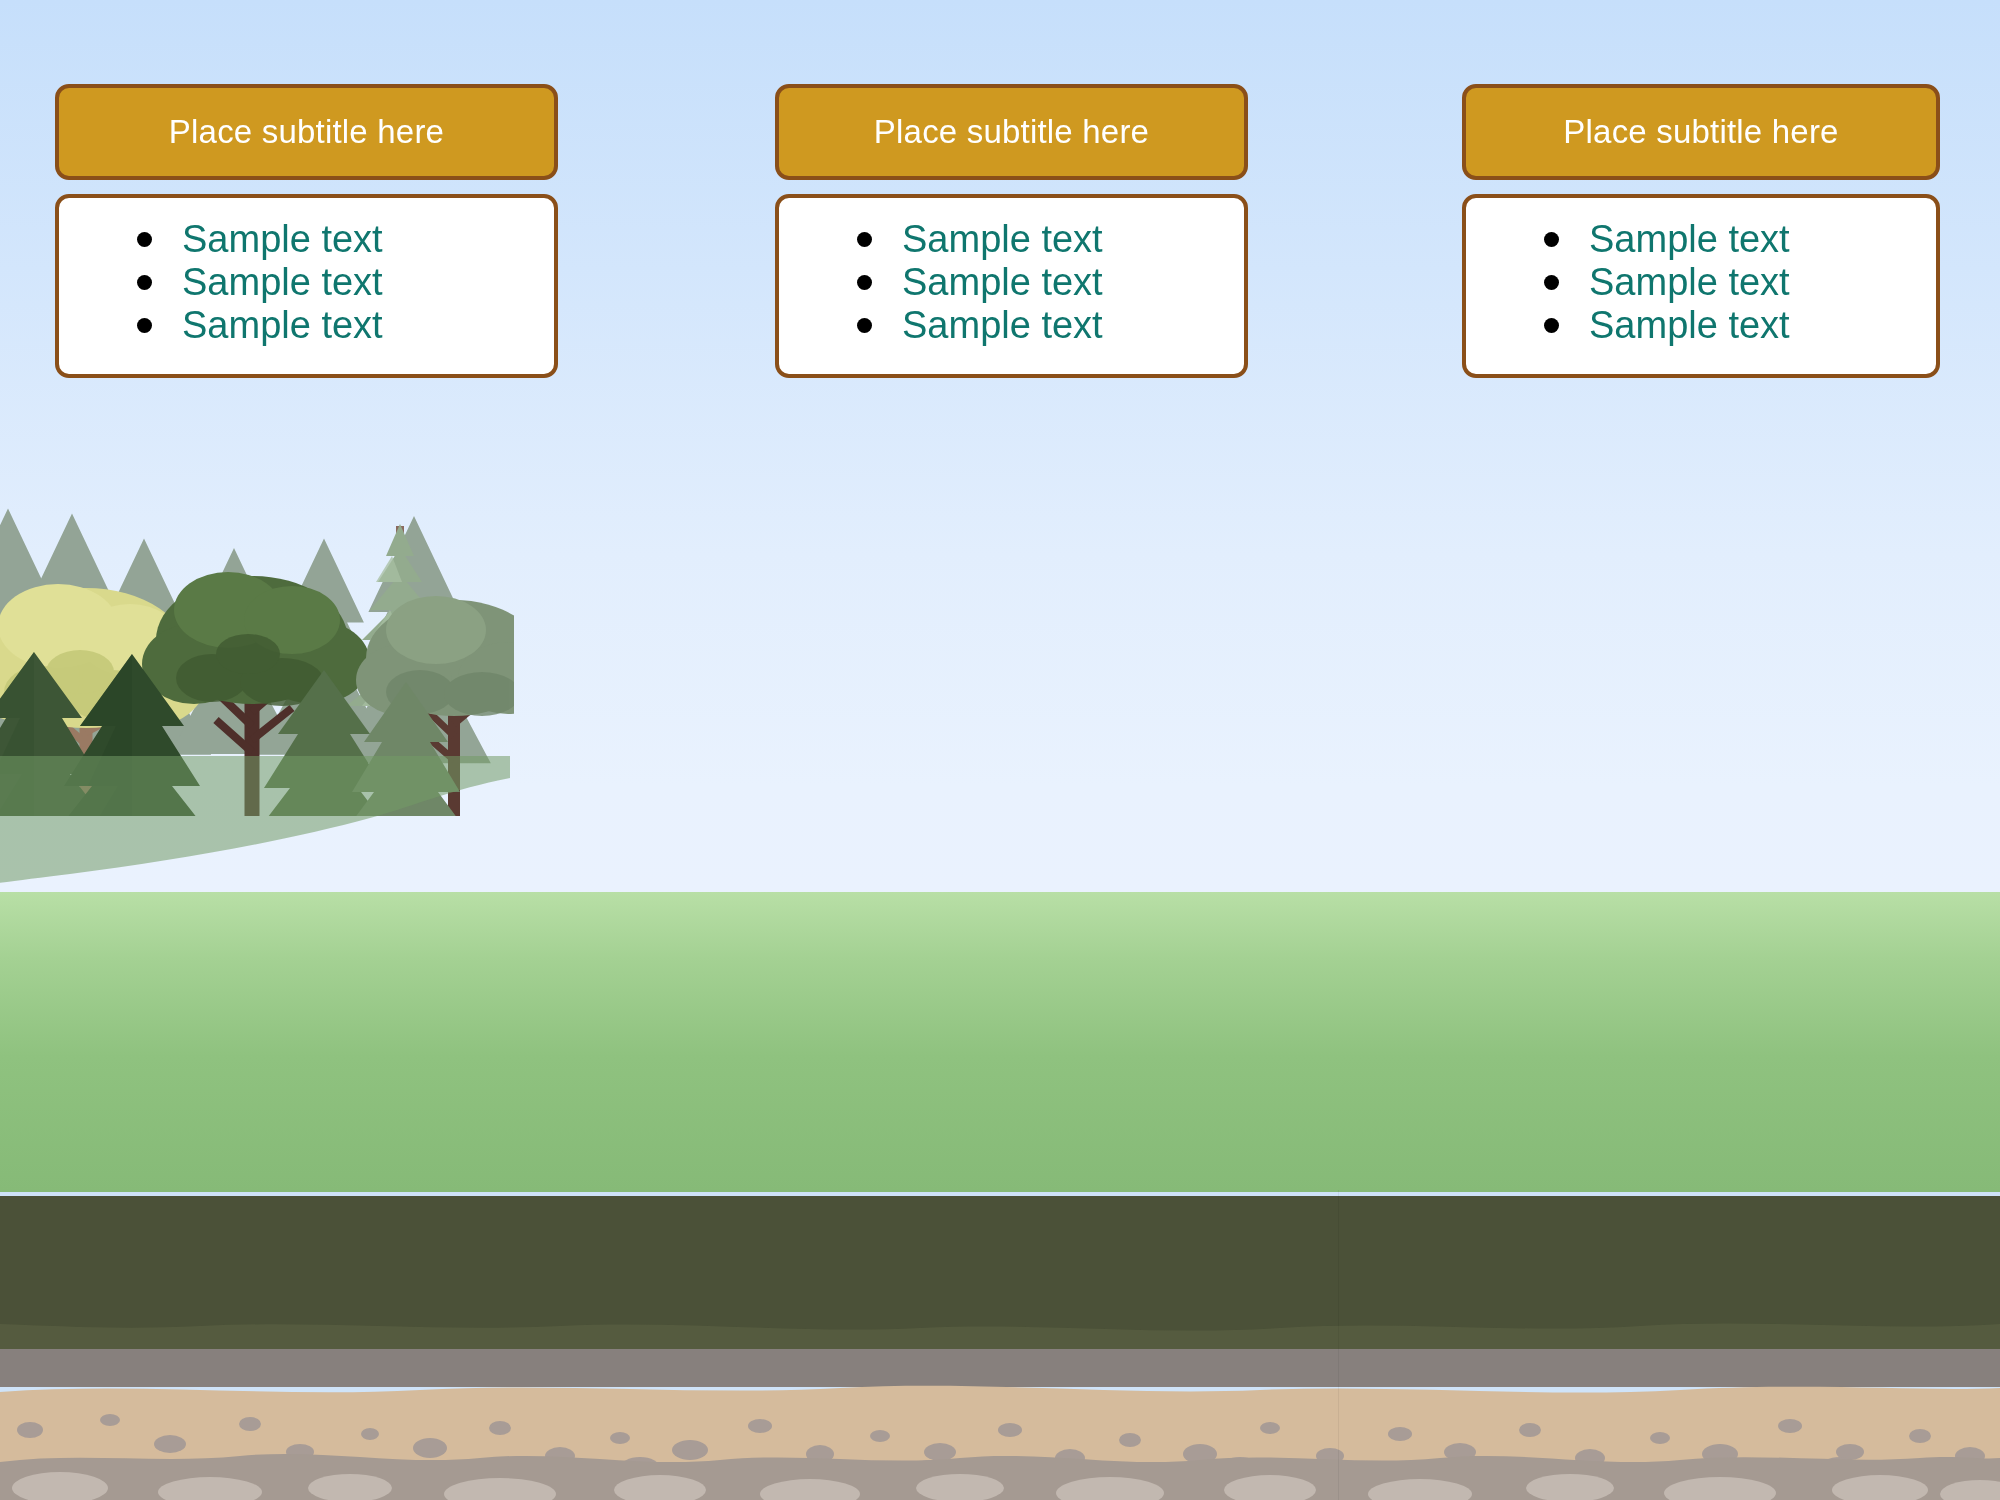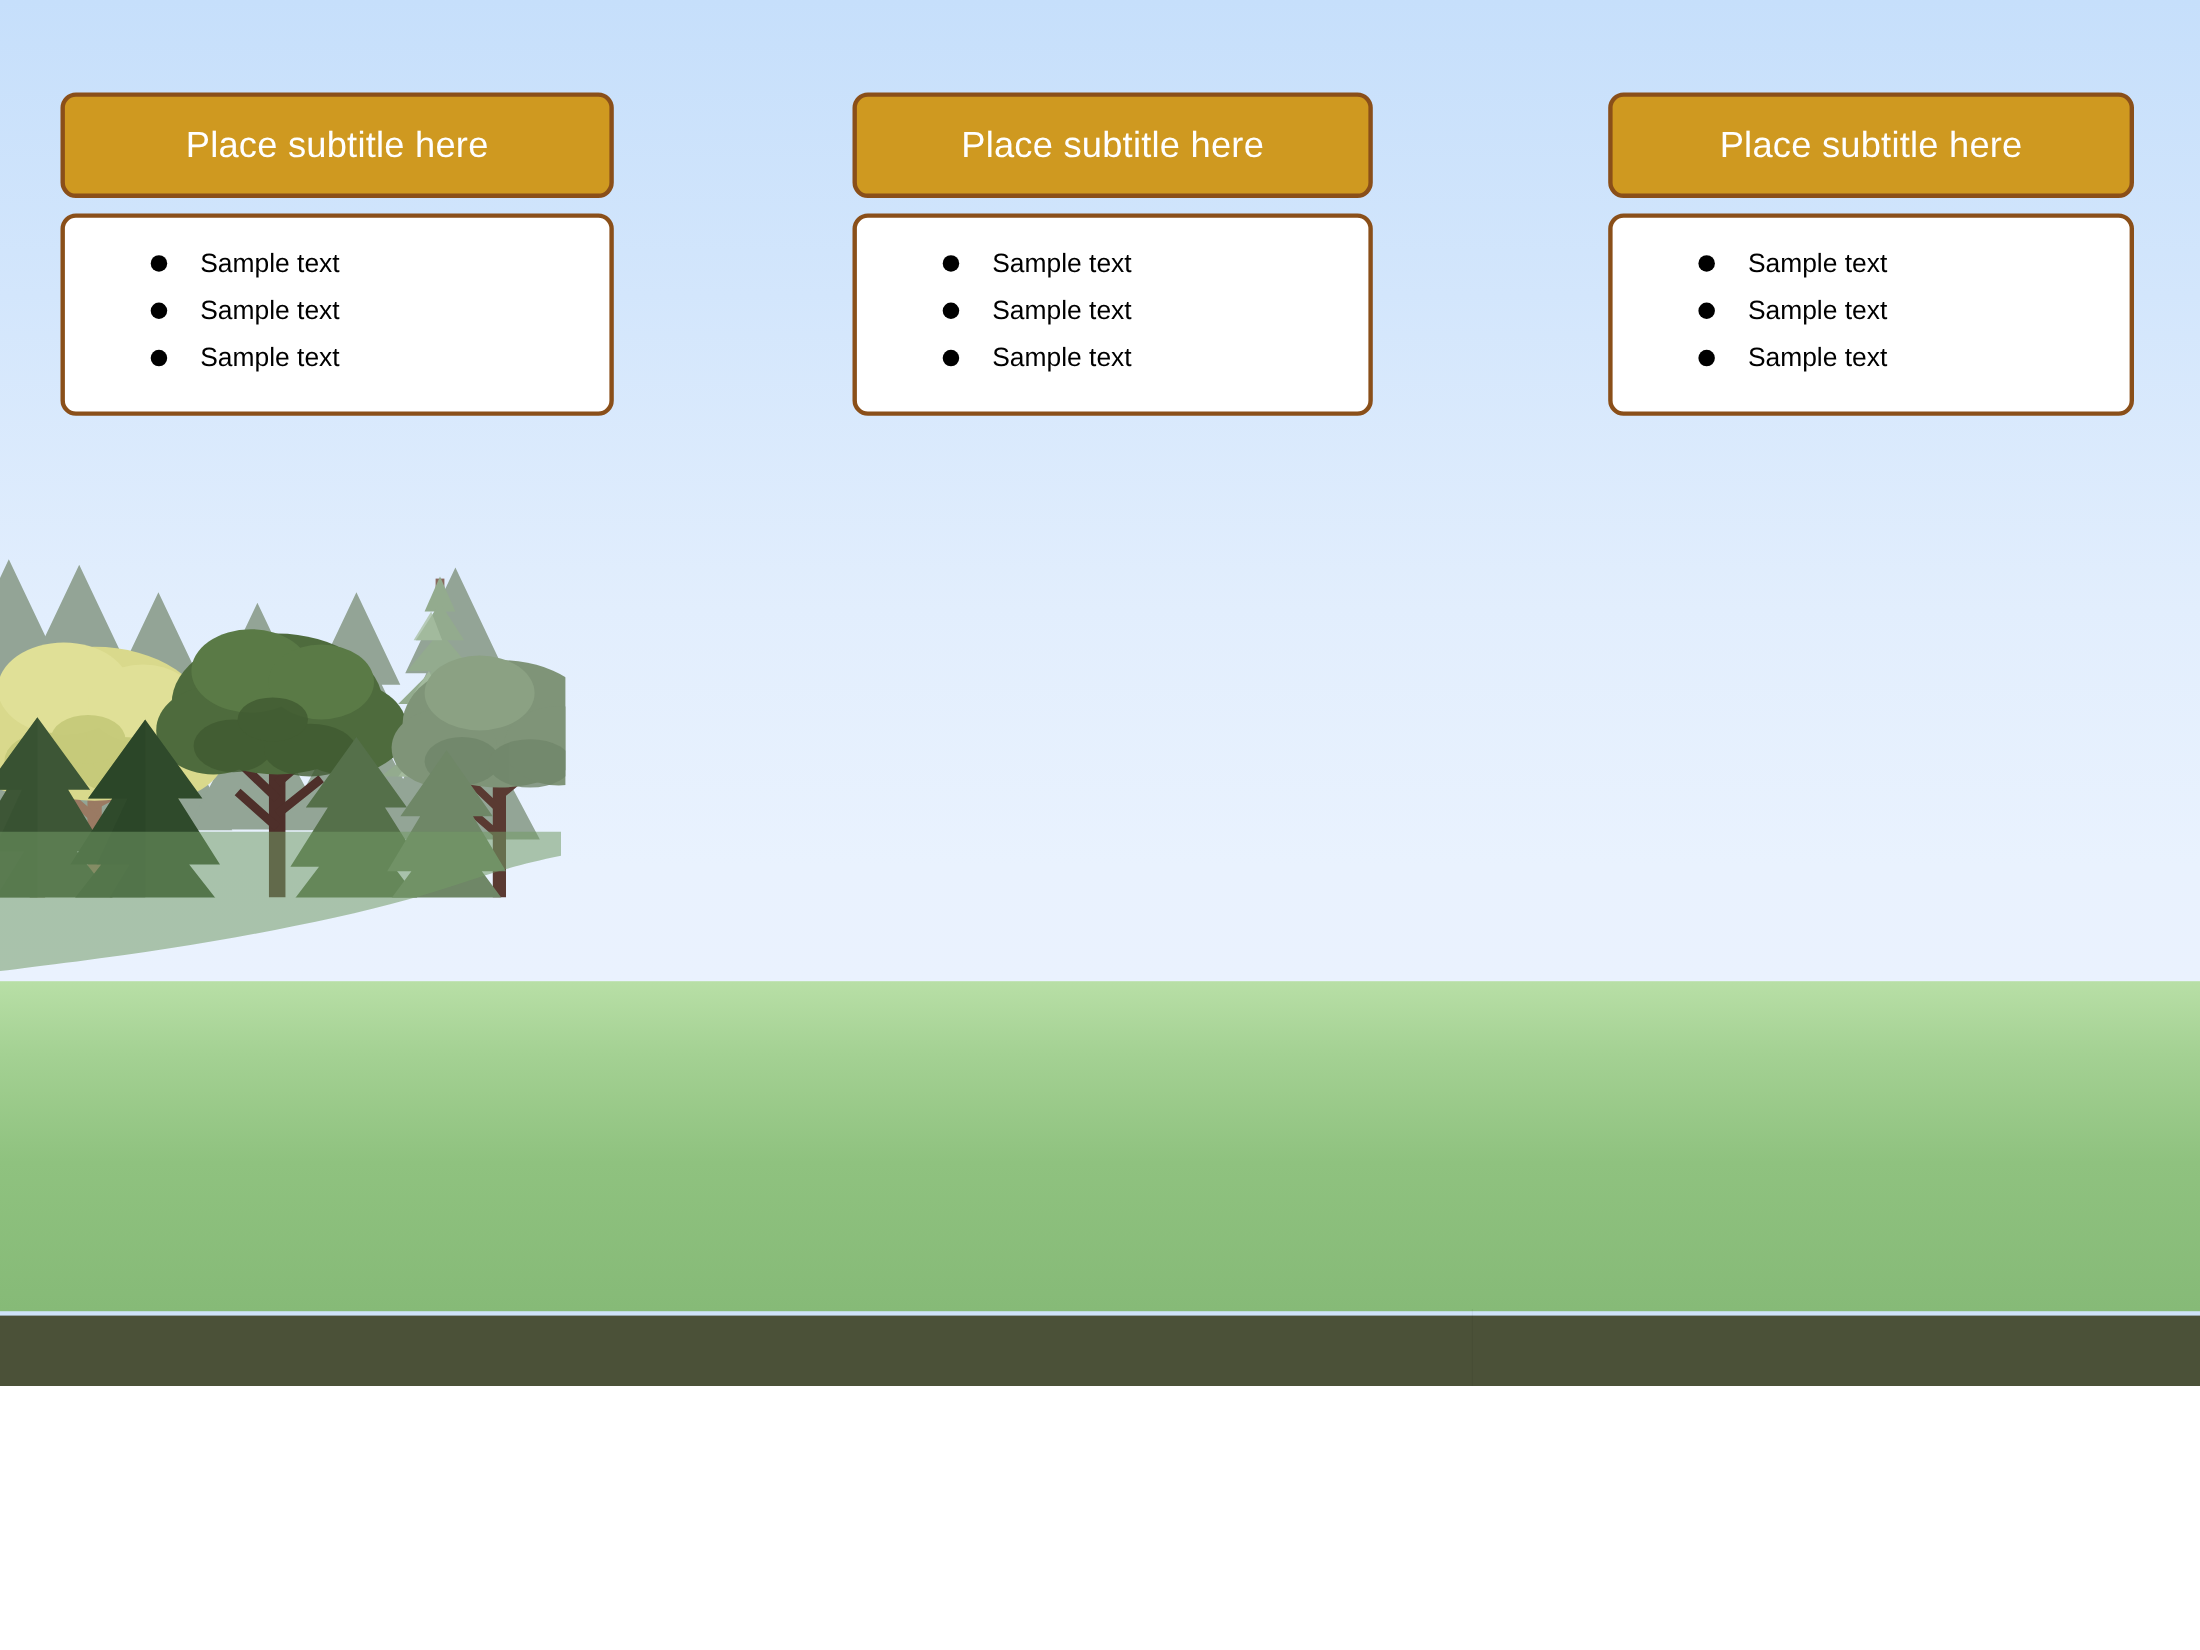--- a/index.html
+++ b/index.html
@@ -5,21 +5,21 @@
   html, body {
     margin: 0; padding: 0;
     width: 2000px; height: 1500px;
     overflow: hidden;
     font-family: "Liberation Sans", sans-serif;
   }
 
   #slide {
     position: relative;
     width: 2000px;
-    height: 1260px;
+    height: 1500px;
     overflow: hidden;
     background: #cfe3f8;
   }
 
   
   .sky {
     position: absolute;
     left: 0; top: 0;
     width: 2000px; height: 894px;
     background: linear-gradient(to bottom, #c6dffb 0%, #d3e6fc 30%, #e2eefd 62%, #e9f2fe 88%, #eaf2fe 100%);
@@ -87,22 +87,22 @@
     padding: 20px 0 22px 0;
   }
   .bullet-list {
     list-style: none;
     margin: 0;
     padding: 0;
   }
   .bullet-item {
     display: flex;
     align-items: flex-start;
-    font-size: 24px;
-    color: #000000;
+    font-size: 38px;
+    color: #0f766e;
     line-height: 43px;
     padding-left: 78px;
   }
   .bullet-dot {
     width: 15px; height: 15px;
     border-radius: 50%;
     background: #000000;
     margin-top: 14px;
     margin-right: 30px;
     flex: none;

